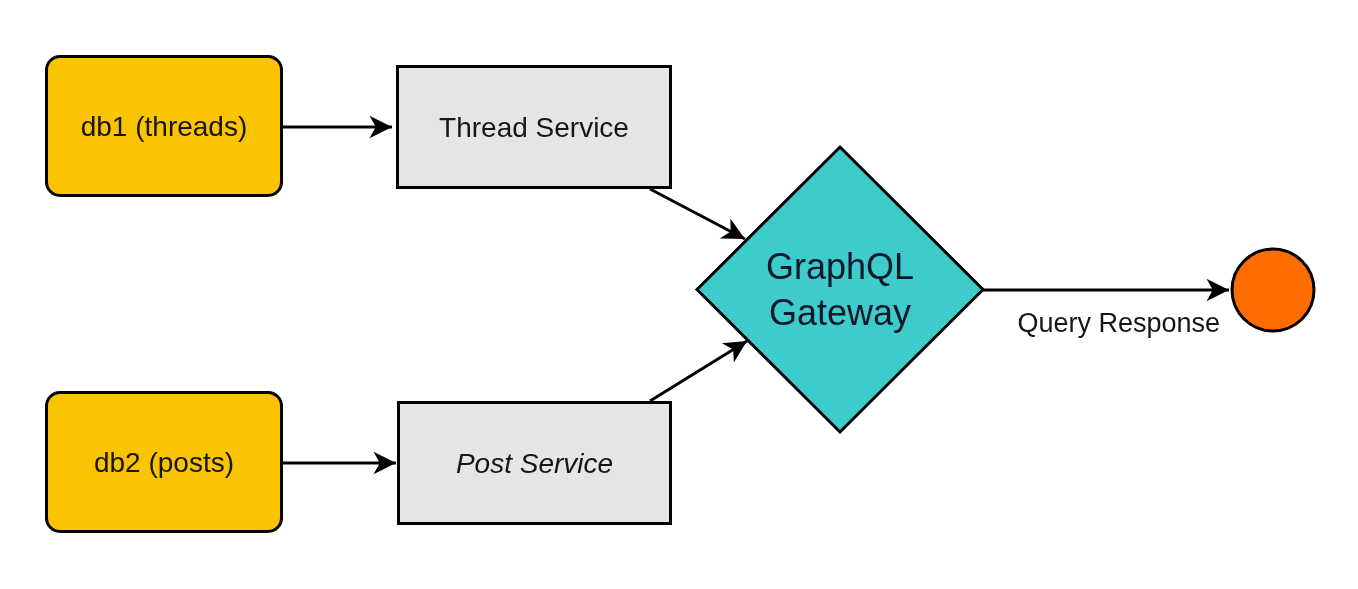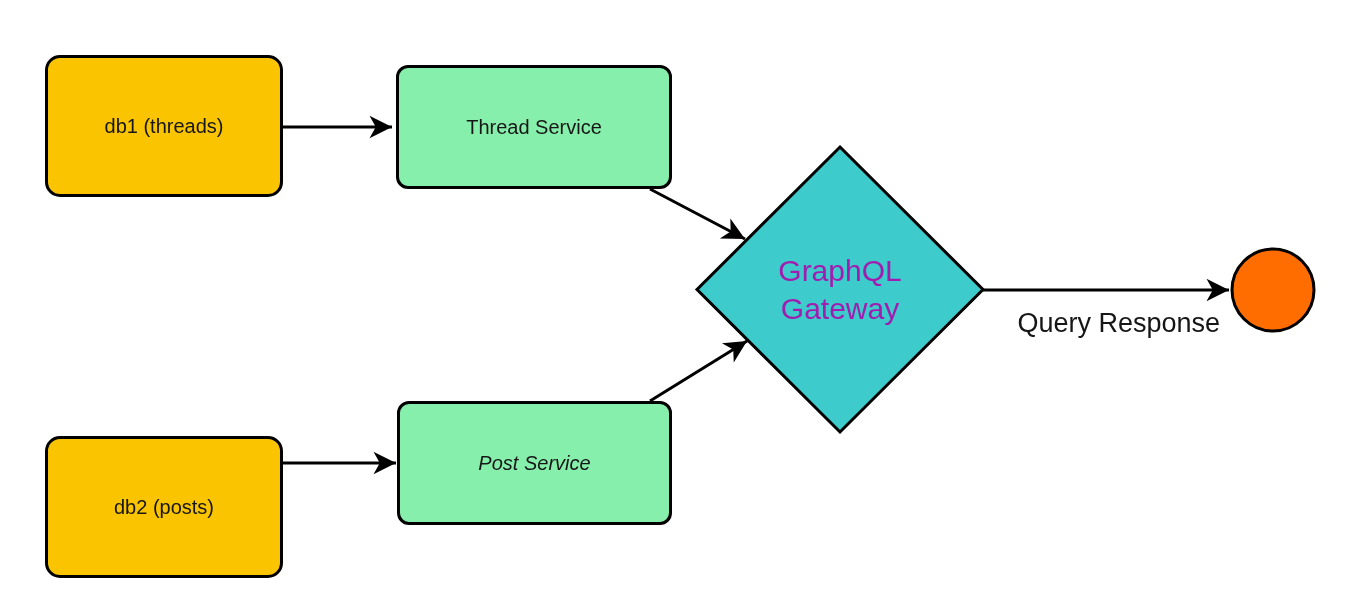--- a/index.html
+++ b/index.html
@@ -22,50 +22,49 @@
     width: 1358px;
     height: 589px;
   }
   .node {
     position: absolute;
     display: flex;
     align-items: center;
     justify-content: center;
     box-sizing: border-box;
     border: 3px solid #000000;
-    font-size: 20px;
+    font-size: 28px;
     color: #161616;
     text-align: center;
     line-height: 1.25;
   }
   .node-db {
     background: #FAC400;
     border-radius: 15px;
   }
   .node-service {
-    background: #86efac;
-    border-radius: 12px;
+    background: #e5e5e5;
   }
   .node-db1      { left: 45px;  top: 55px;  width: 238px; height: 142px; }
   .node-thread   { left: 396px; top: 65px;  width: 276px; height: 124px; }
-  .node-db2      { left: 45px;  top: 391px; width: 238px; height: 142px; margin-top: 45px; }
+  .node-db2      { left: 45px;  top: 391px; width: 238px; height: 142px; }
   .node-post     { left: 397px; top: 401px; width: 275px; height: 124px; font-style: italic; }
   .gateway-label {
     position: absolute;
     left: 740px;
     top: 247px;
     width: 200px;
     height: 86px;
     display: flex;
     align-items: center;
     justify-content: center;
     text-align: center;
-    font-size: 30px;
+    font-size: 36px;
     line-height: 1.27;
-    color: #a21caf;
+    color: #0f172a;
   }
   .edge-label {
     position: absolute;
     left: 990px;
     top: 308px;
     width: 230px;
     text-align: right;
     font-size: 27px;
     color: #161616;
     white-space: nowrap;

